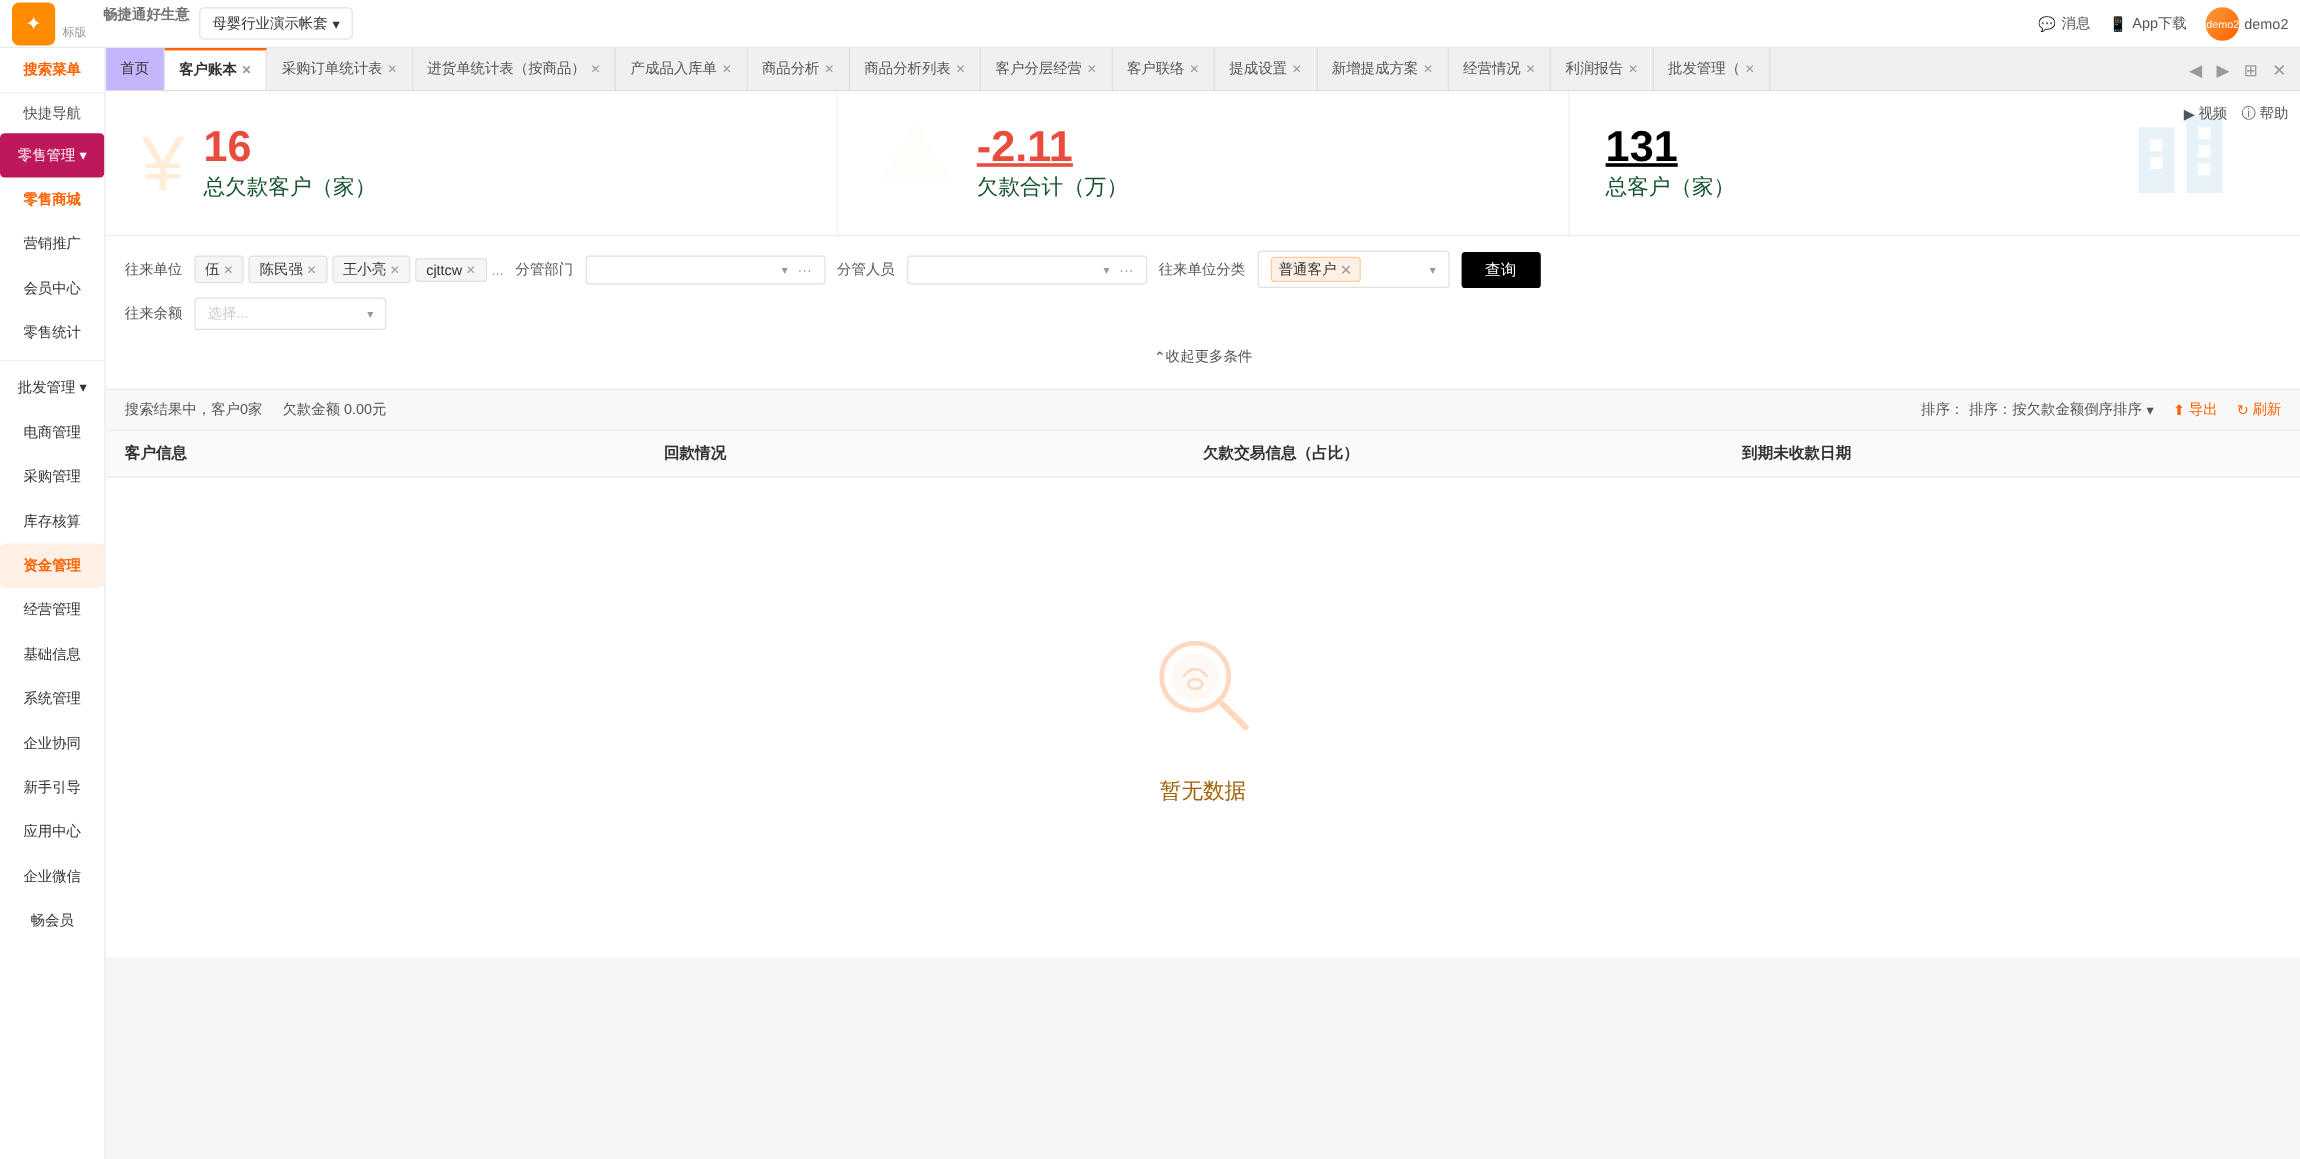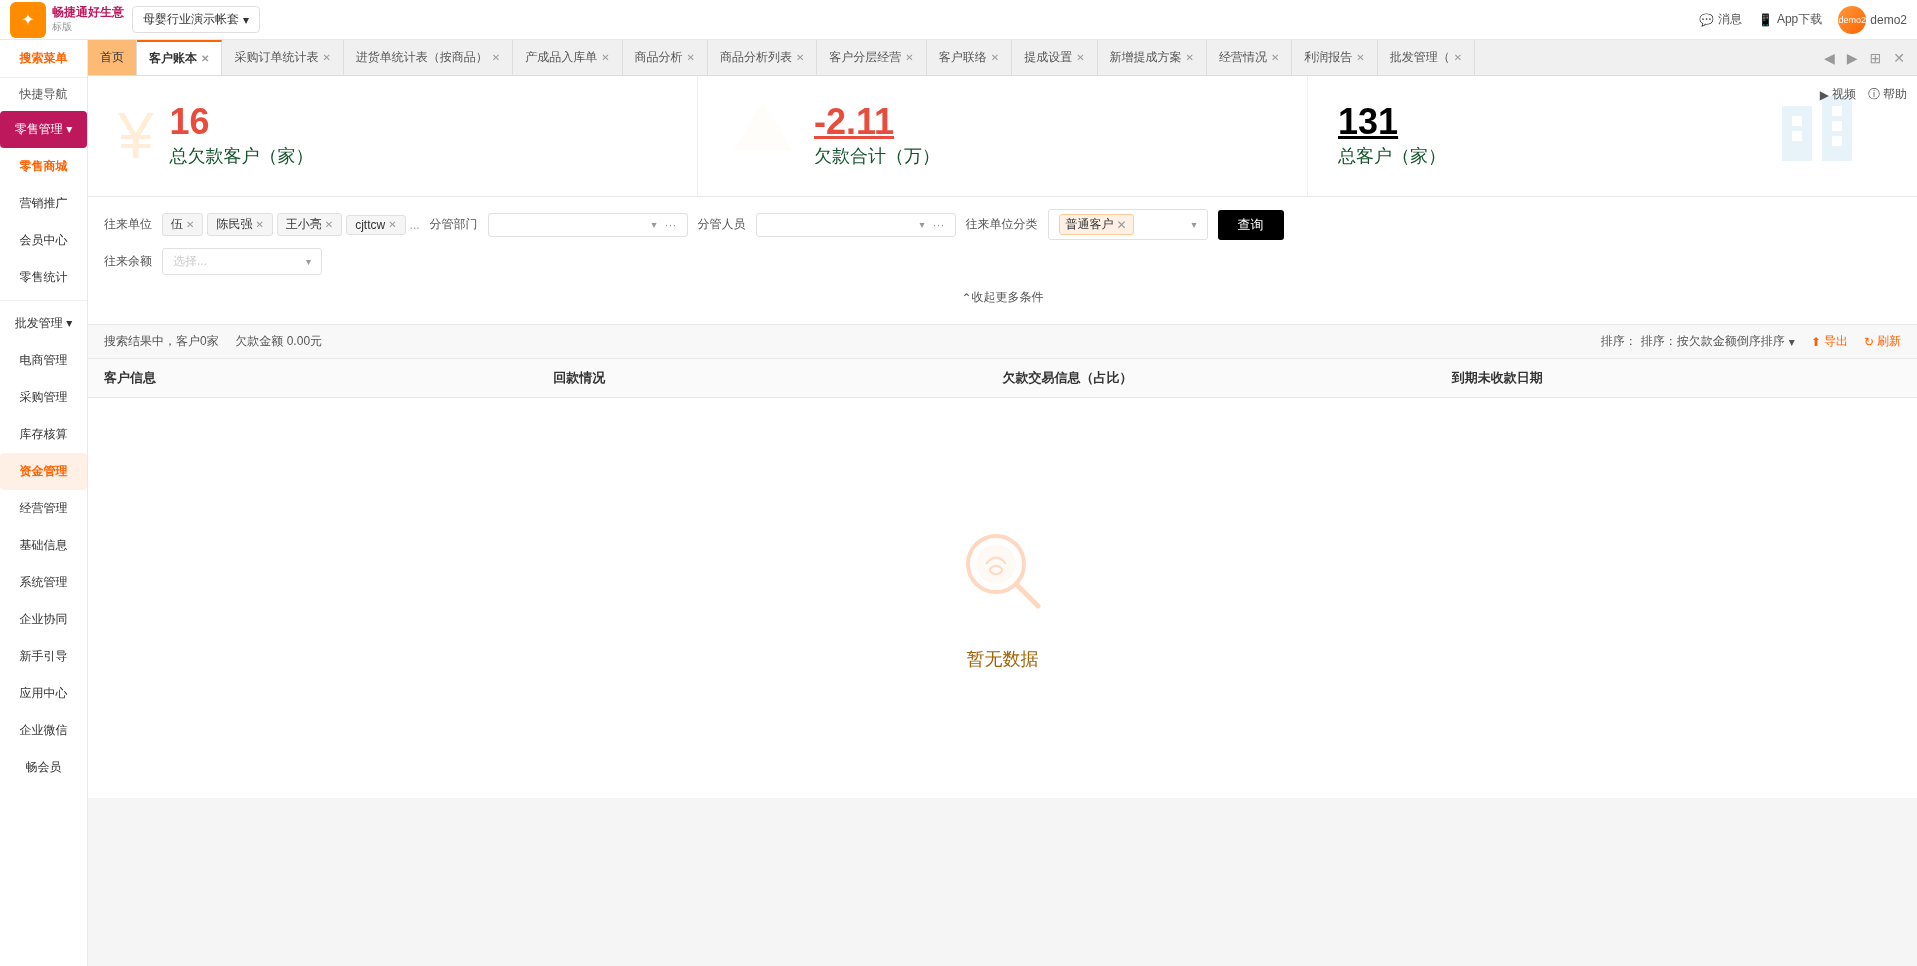--- a/index.html
+++ b/index.html
@@ -6,21 +6,21 @@
     body { font-family: 'Microsoft YaHei', Arial, sans-serif; font-size: 13px; background: #f5f5f5; overflow-x: hidden; }
 
     
     .top-bar {
       display: flex; align-items: center; justify-content: space-between;
       background: #fff; height: 40px; padding: 0 10px; border-bottom: 1px solid #e8e8e8;
     }
     .top-bar-left { display: flex; align-items: center; gap: 8px; }
     .logo-area { display: flex; align-items: center; gap: 6px; }
     .logo-icon { width: 36px; height: 36px; background: #ff8c00; border-radius: 6px; display: flex; align-items: center; justify-content: center; color: #fff; font-size: 16px; }
-    .logo-text { font-size: 12px; color: #be185d; font-weight: bold; line-height: 1.2; }
+    .logo-text { font-size: 12px; color: #737373; font-weight: bold; line-height: 1.2; margin-left: 34px; }
     .logo-sub { font-size: 10px; color: #999; }
     .store-selector { display: flex; align-items: center; gap: 4px; padding: 4px 10px; border: 1px solid #e0e0e0; border-radius: 4px; cursor: pointer; font-size: 12px; color: #333; }
     .top-bar-right { display: flex; align-items: center; gap: 16px; font-size: 12px; color: #555; }
     .top-bar-right span { display: flex; align-items: center; gap: 4px; cursor: pointer; }
     .avatar { width: 28px; height: 28px; border-radius: 50%; background: linear-gradient(135deg, #ff9a3c, #ff6200); display: flex; align-items: center; justify-content: center; color: #fff; font-size: 11px; }
 
     
     .main-layout { display: flex; height: calc(100vh - 40px); }
 
     
@@ -34,21 +34,21 @@
 
     
     .content-area { flex: 1; display: flex; flex-direction: column; overflow: hidden; }
 
     
     .tab-bar { display: flex; align-items: center; background: #f0f0f0; height: 36px; overflow-x: auto; flex-shrink: 0; border-bottom: 1px solid #ddd; }
     .tab-bar::-webkit-scrollbar { height: 0; }
     .tab-item { display: flex; align-items: center; padding: 0 12px; height: 36px; white-space: nowrap; cursor: pointer; font-size: 12px; color: #555; border-right: 1px solid #ddd; gap: 4px; flex-shrink: 0; }
     .tab-item.active { background: #fff; color: #333; font-weight: bold; border-top: 2px solid #ff6200; }
     .tab-item .tab-close { color: #999; font-size: 10px; cursor: pointer; }
-    .tab-home { background: #fdba74; color: #333; }
+    .tab-home { background: #c4b5fd; color: #333; }
     .tab-bar-right { margin-left: auto; display: flex; align-items: center; padding: 0 8px; gap: 4px; flex-shrink: 0; }
     .tab-nav-btn { cursor: pointer; color: #999; font-size: 14px; padding: 2px 4px; }
 
     
     .page-content { flex: 1; overflow-y: auto; background: #f5f5f5; }
 
     
     .stats-row { display: flex; background: #fff; border-bottom: 1px solid #e8e8e8; }
     .stat-card { flex: 1; padding: 20px 30px; display: flex; align-items: center; gap: 16px; border-right: 1px solid #f0f0f0; position: relative; }
     .stat-card:last-child { border-right: none; }

